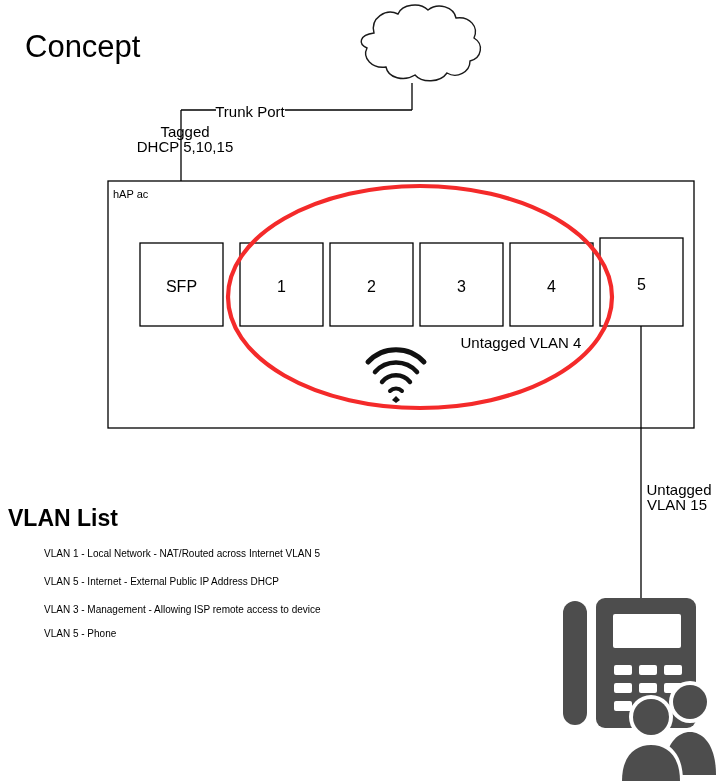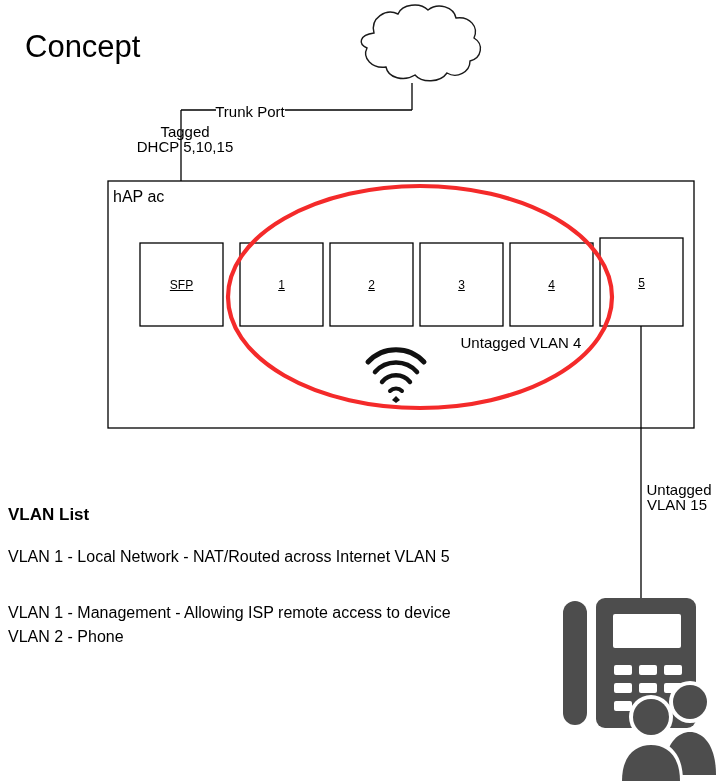--- a/index.html
+++ b/index.html
@@ -32,37 +32,37 @@
     position: absolute;
     white-space: pre;
     line-height: 1.18;
   }
   .title-concept {
     font-size: 31px;
     font-weight: 400;
     letter-spacing: 0px;
   }
   .title-vlanlist {
-    font-size: 17px;
+    font-size: 23px;
     font-weight: bold;
   }
   .vlan-row {
-    font-size: 16px;
+    font-size: 10px;
     font-weight: 400;
+    margin-left: 36px;
   }
   .lbl-small {
     font-size: 15px;
     text-align: center;
   }
   .lbl-port {
-    font-size: 12px;
-    text-decoration: underline;
+    font-size: 16px;
   }
   .lbl-hap {
-    font-size: 16px;
+    font-size: 11px;
   }
   .centered {
     transform: translateX(-50%);
     text-align: center;
   }
 </style>
 </head>
 <body>
 
 <div id="stage">
@@ -167,16 +167,17 @@
   <div class="txt lbl-port centered" style="left:641.5px; top:276px;">5</div>
 
   <div class="txt lbl-small centered" style="left:521px; top:334px;">Untagged VLAN 4</div>
 
   <div class="txt lbl-small centered" style="left:679px; top:481px;">Untagged</div>
   <div class="txt lbl-small centered" style="left:677px; top:496px;">VLAN 15</div>
 
   <div class="txt title-vlanlist" style="left:8px; top:505px;">VLAN List</div>
 
   <div class="txt vlan-row" style="left:8px; top:548px;">VLAN 1 - Local Network - NAT/Routed across Internet VLAN 5</div>
-  <div class="txt vlan-row" style="left:8px; top:604px;">VLAN 1 - Management - Allowing ISP remote access to device</div>
-  <div class="txt vlan-row" style="left:8px; top:628px;">VLAN 2 - Phone</div>
+  <div class="txt vlan-row" style="left:8px; top:576px;">VLAN 5 - Internet - External Public IP Address DHCP</div>
+  <div class="txt vlan-row" style="left:8px; top:604px;">VLAN 3 - Management - Allowing ISP remote access to device</div>
+  <div class="txt vlan-row" style="left:8px; top:628px;">VLAN 5 - Phone</div>
 
 </div>
 
 </body></html>

